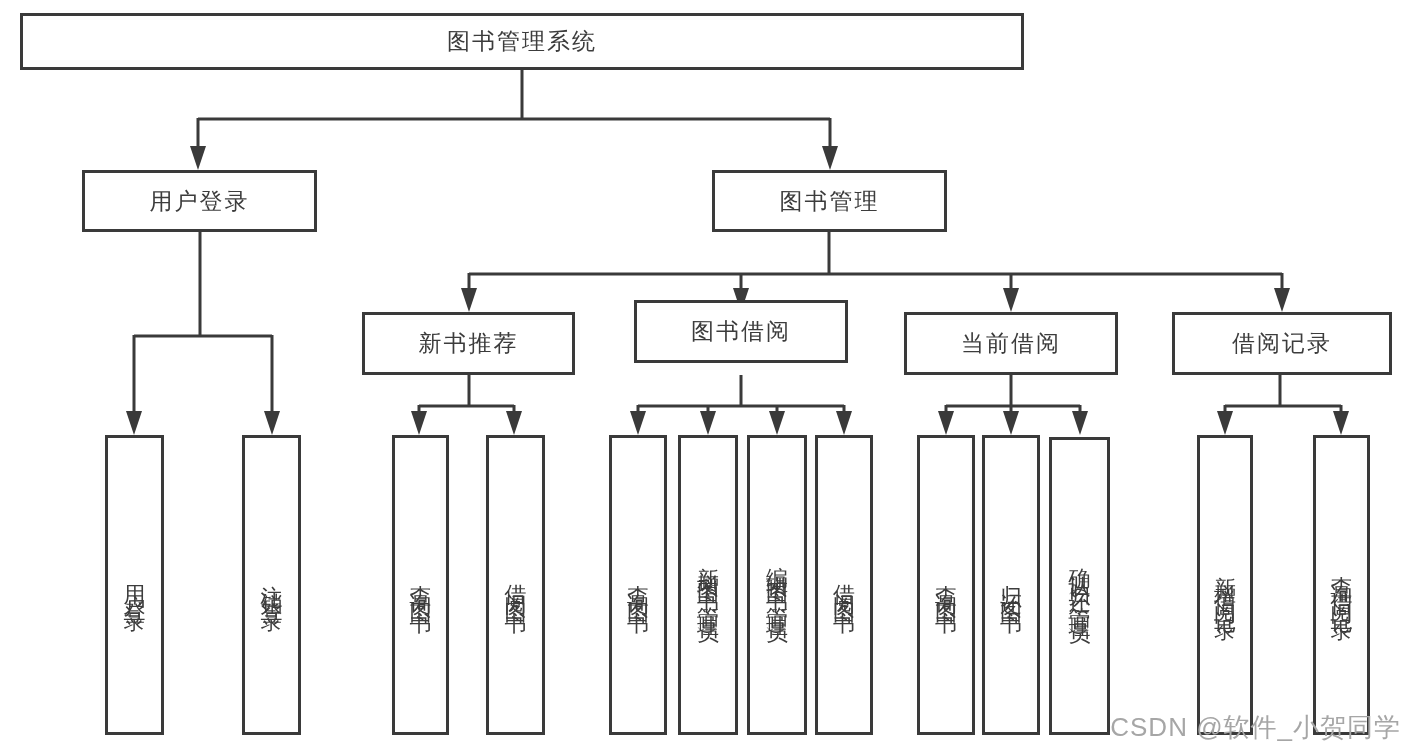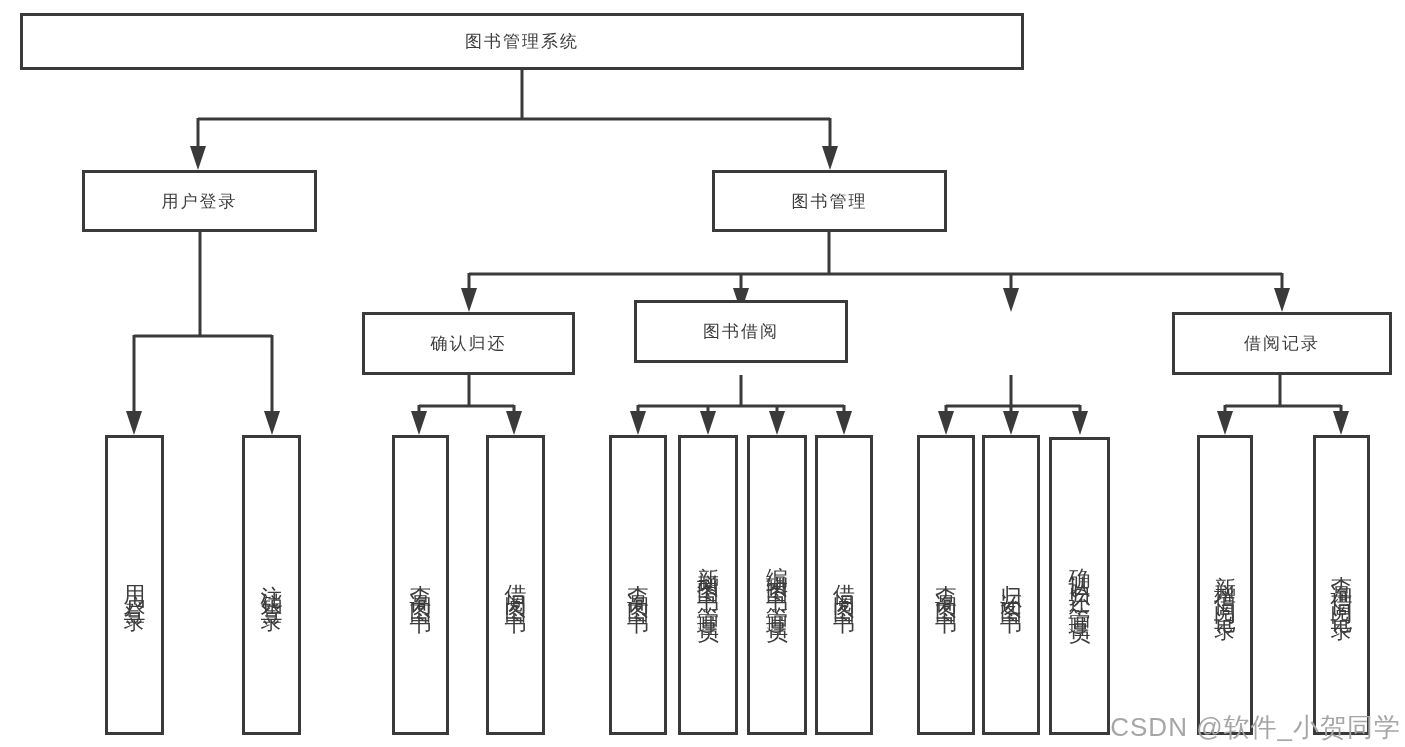--- a/index.html
+++ b/index.html
@@ -6,21 +6,21 @@
   .stage{
     position:relative;width:1405px;height:747px;background:#ffffff;
     font-family:"Liberation Sans","DejaVu Sans",sans-serif;overflow:hidden;
   }
   .connectors{position:absolute;left:0;top:0;}
   .box{
     position:absolute;box-sizing:border-box;background:#ffffff;
     border:3px solid #3a3a3a;display:flex;align-items:center;justify-content:center;
     color:#3c3c3c;
   }
-  .h-box{font-size:17px;letter-spacing:2px;white-space:nowrap;align-items:center;}
+  .h-box{font-size:23px;letter-spacing:2px;white-space:nowrap;align-items:center;}
   .v-box span{
     writing-mode:vertical-rl;text-orientation:mixed;
     font-size:22px;line-height:1;letter-spacing:9px;
   }
   .v-box span.tight{letter-spacing:8px;}
   .watermark{
     position:absolute;right:4px;bottom:2px;font-size:26px;color:#a6a6a6;
     letter-spacing:1px;z-index:5;white-space:nowrap;
   }
 </style>
@@ -68,24 +68,27 @@
   </div>
 
   <div class="box h-box" style="left:82px;top:170px;width:235px;height:62px">
     <span>用户登录</span>
   </div>
   <div class="box h-box" style="left:712px;top:170px;width:235px;height:62px">
     <span>图书管理</span>
   </div>
 
   <div class="box h-box" style="left:362px;top:312px;width:213px;height:63px">
-    <span>确认归还</span>
+    <span>新书推荐</span>
   </div>
   <div class="box h-box" style="left:634px;top:300px;width:214px;height:63px">
     <span>图书借阅</span>
+  </div>
+  <div class="box h-box" style="left:904px;top:312px;width:214px;height:63px">
+    <span>当前借阅</span>
   </div>
   <div class="box h-box" style="left:1172px;top:312px;width:220px;height:63px">
     <span>借阅记录</span>
   </div>
 
   <div class="box v-box" style="left:105px;top:435px;width:59px;height:300px">
     <span>用户登录</span>
   </div>
   <div class="box v-box" style="left:242px;top:435px;width:59px;height:300px">
     <span>注销登录</span>

